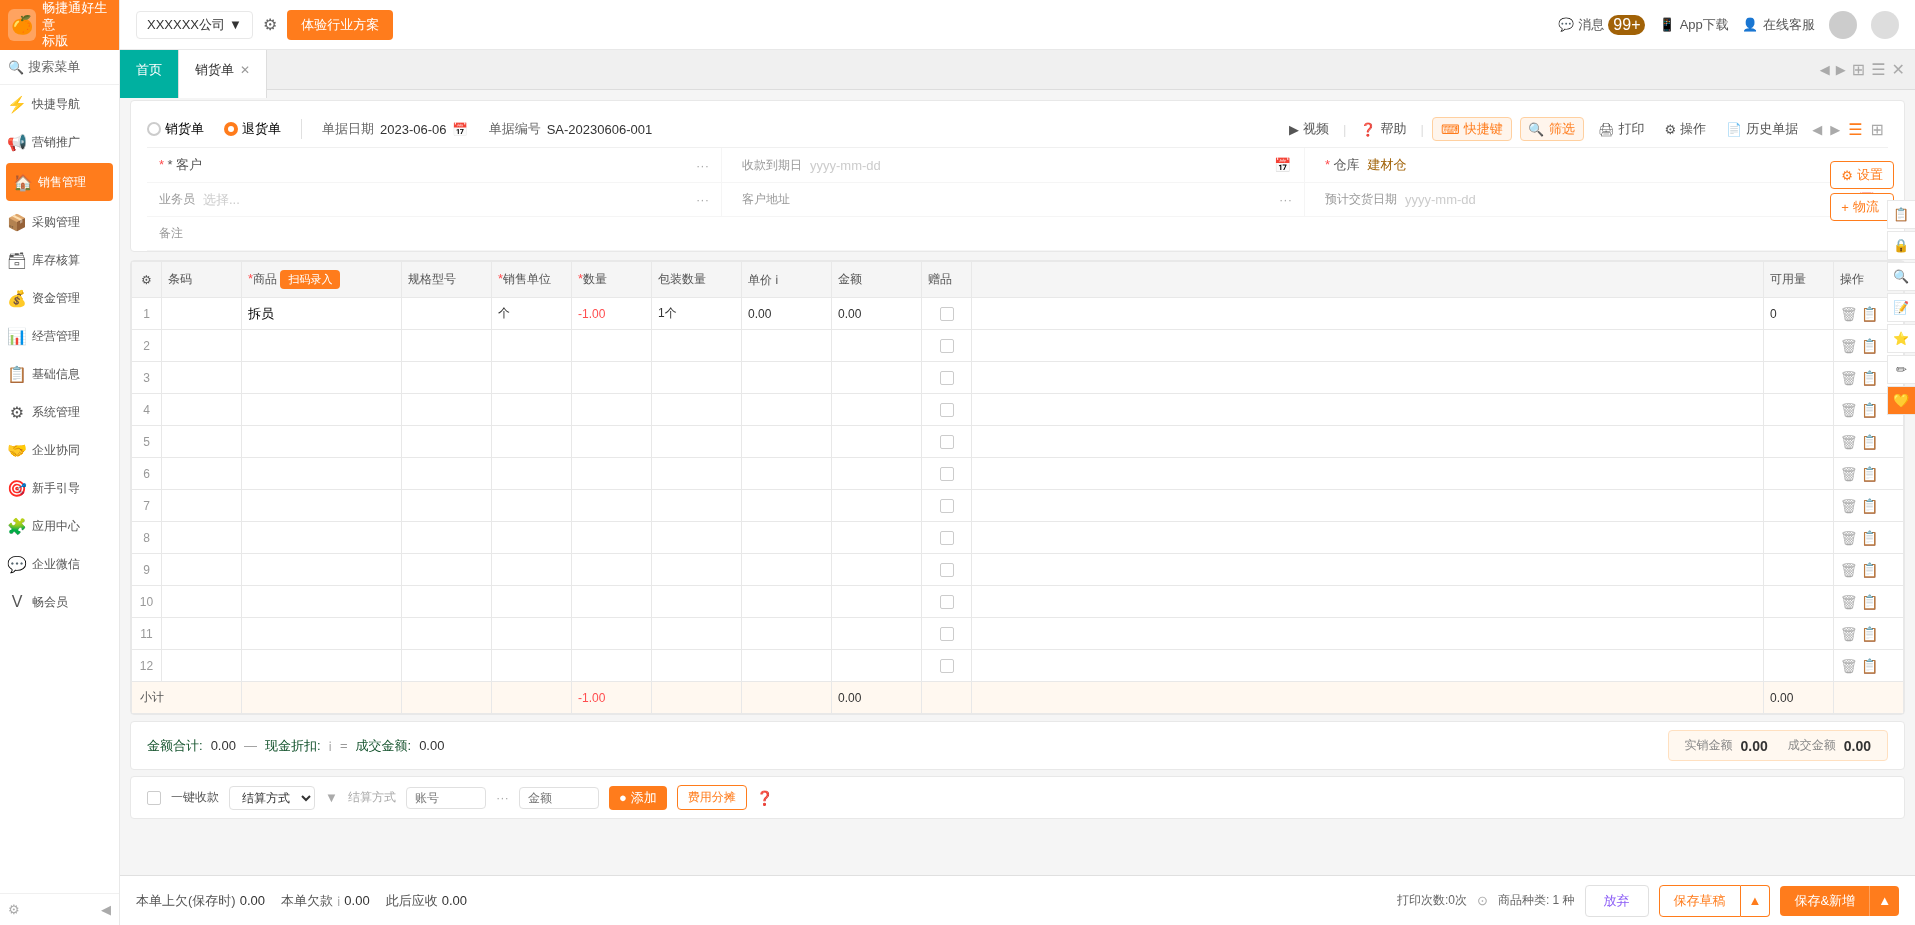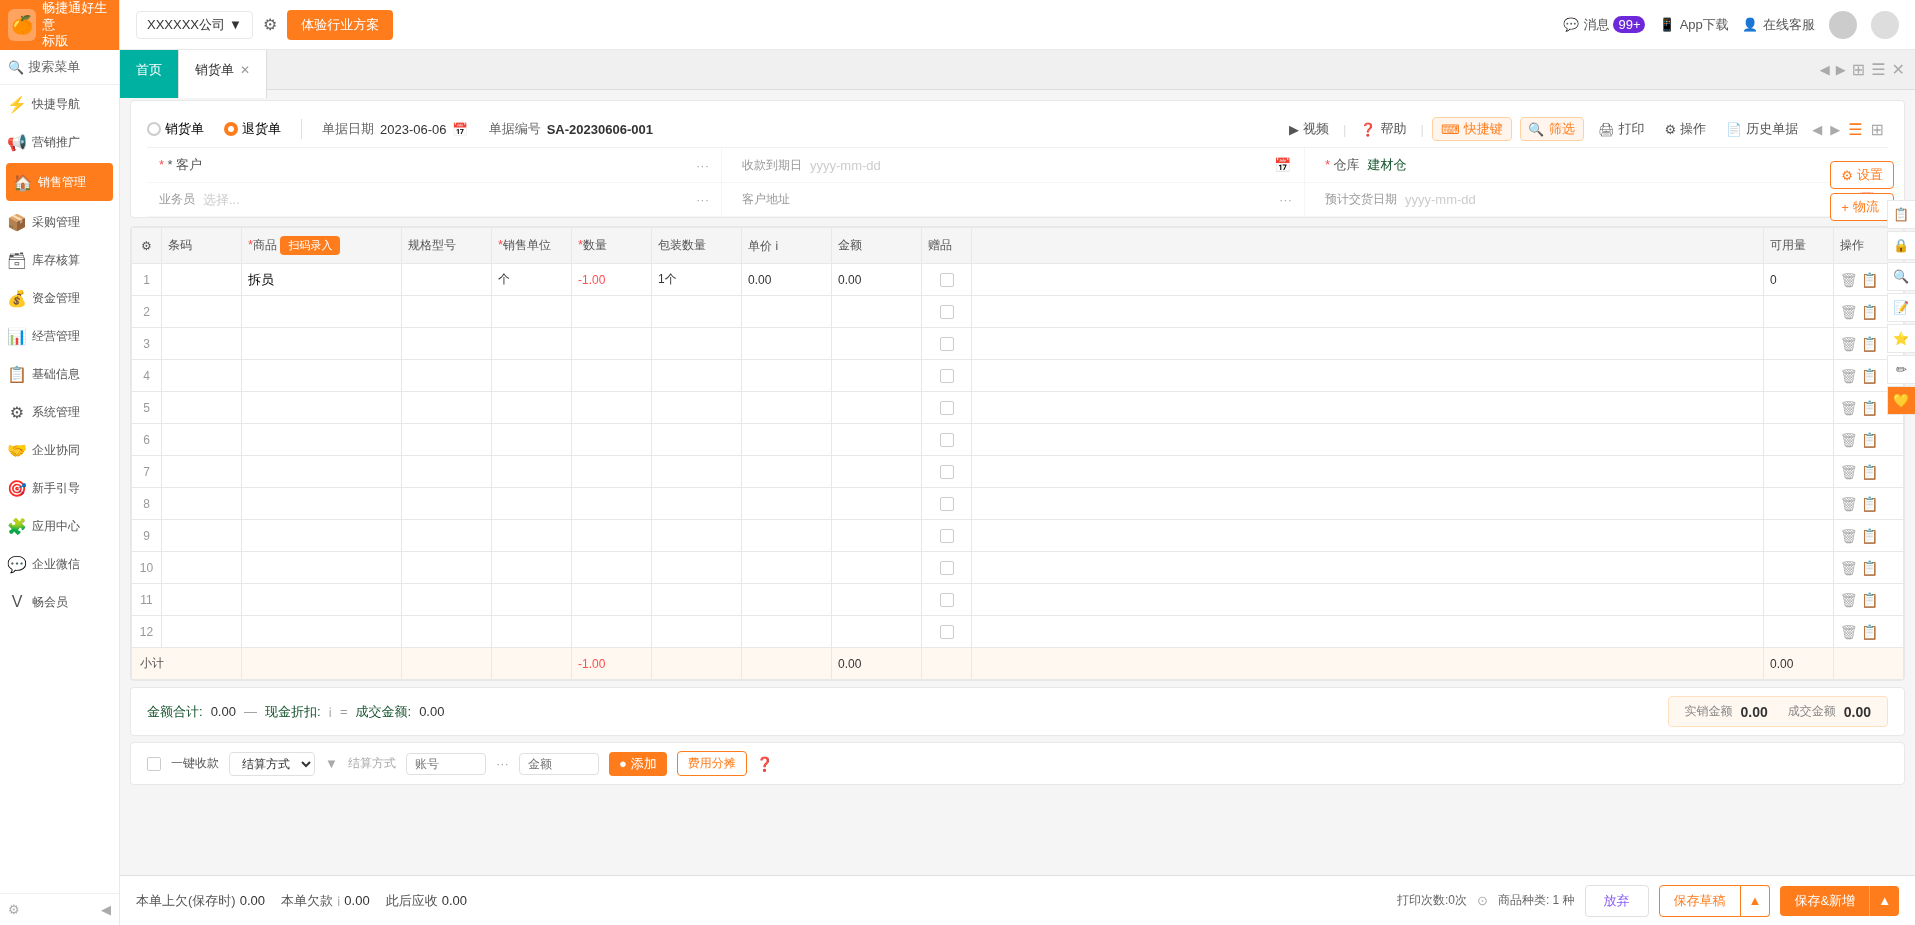--- a/index.html
+++ b/index.html
@@ -44,21 +44,21 @@
       border: 1px solid #e8e8e8; border-radius: 4px; padding: 4px 10px;
       cursor: pointer; color: #333;
     }
     .header-settings { color: #666; cursor: pointer; font-size: 16px; }
     .header-trial-btn {
       background: #ff7c1c; color: #fff; border: none; border-radius: 4px;
       padding: 6px 14px; cursor: pointer; font-size: 13px;
     }
     .header-right { margin-left: auto; display: flex; align-items: center; gap: 14px; color: #555; }
     .header-right-item { display: flex; align-items: center; gap: 4px; cursor: pointer; font-size: 12px; }
-    .badge { background: #6d28d9; color: #fff; border-radius: 10px; padding: 1px 5px; font-size: 13px; }
+    .badge { background: #a16207; color: #fff; border-radius: 10px; padding: 1px 5px; font-size: 16px; }
     .avatar { width: 28px; height: 28px; border-radius: 50%; background: #ccc; }
 
     
     .tab-bar {
       position: fixed; left: 120px; top: 50px; right: 0; height: 40px;
       background: #f0f0f0; display: flex; align-items: center;
       z-index: 98; border-bottom: 1px solid #ddd;
     }
     .tab-item {
       padding: 0 16px; height: 56px; display: flex; align-items: center; gap: 6px;
@@ -83,21 +83,21 @@
     .radio-item { display: flex; align-items: center; gap: 4px; cursor: pointer; }
     .radio-circle { width: 14px; height: 14px; border-radius: 50%; border: 2px solid #ccc; }
     .radio-circle.checked { border-color: #ff7c1c; background: #ff7c1c; }
     .radio-inner { width: 6px; height: 6px; border-radius: 50%; background: #fff; }
     .divider-v { width: 1px; height: 20px; background: #e0e0e0; }
     .date-field { display: flex; align-items: center; gap: 6px; }
     .date-label { color: #666; }
     .date-value { color: #333; font-weight: 500; }
     .cal-icon { color: #aaa; cursor: pointer; }
     .sn-label { color: #666; }
-    .sn-value { color: #333; font-weight: 700; }
+    .sn-value { color: #333; font-weight: 400; }
 
     
     .top-actions {
       display: flex; align-items: center; gap: 8px; margin-left: auto;
       padding-right: 4px;
     }
     .action-btn {
       display: flex; align-items: center; gap: 4px;
       color: #555; cursor: pointer; font-size: 12px; padding: 2px 6px;
     }
@@ -108,21 +108,21 @@
       border-bottom: 1px solid #f5f5f5;
     }
     .form-cell {
       display: flex; align-items: center; padding: 8px 12px; gap: 8px;
       border-right: 1px solid #f5f5f5;
     }
     .form-cell:last-child { border-right: none; }
     .field-label { color: #999; white-space: nowrap; font-size: 12px; }
     .field-required { color: #ff4d4f; }
     .field-value {
-      flex: 1; color: #14532d; border: none; outline: none;
+      flex: 1; color: #a16207; border: none; outline: none;
       background: transparent; font-size: 13px;
     }
     .field-value::placeholder { color: #ccc; }
     .field-dots { color: #aaa; cursor: pointer; }
     .field-cal { color: #aaa; cursor: pointer; font-size: 14px; }
     .side-btn {
       display: flex; align-items: center; gap: 4px;
       padding: 4px 10px; border: 1px solid #e8e8e8; border-radius: 4px;
       cursor: pointer; font-size: 12px; background: #fff;
       white-space: nowrap;
@@ -467,20 +467,26 @@
         <span class="field-label">客户地址</span>
         <input class="field-value" type="text" style="flex: 1 1 0%;">
         <span class="field-dots">···</span>
       </div>
       <div class="form-cell">
         <span class="field-label">预计交货日期</span>
         <input class="field-value" type="text" placeholder="yyyy-mm-dd" style="flex: 1 1 0%;">
         <span class="field-cal">📅</span>
       </div>
     </div>
+    <div class="form-row" style="grid-template-columns:1fr;">
+      <div class="form-cell">
+        <span class="field-label">备注</span>
+        <input class="field-value" type="text" style="flex: 1 1 0%;">
+      </div>
+    </div>
 
     <div style="position:absolute;right:10px;top:60px;display:flex;flex-direction:column;gap:4px;">
       <button class="side-btn settings">
         <span>⚙</span>
         <span>设置</span>
       </button>
       <button class="side-btn logistics">
         <span>+</span>
         <span>物流</span>
       </button>

